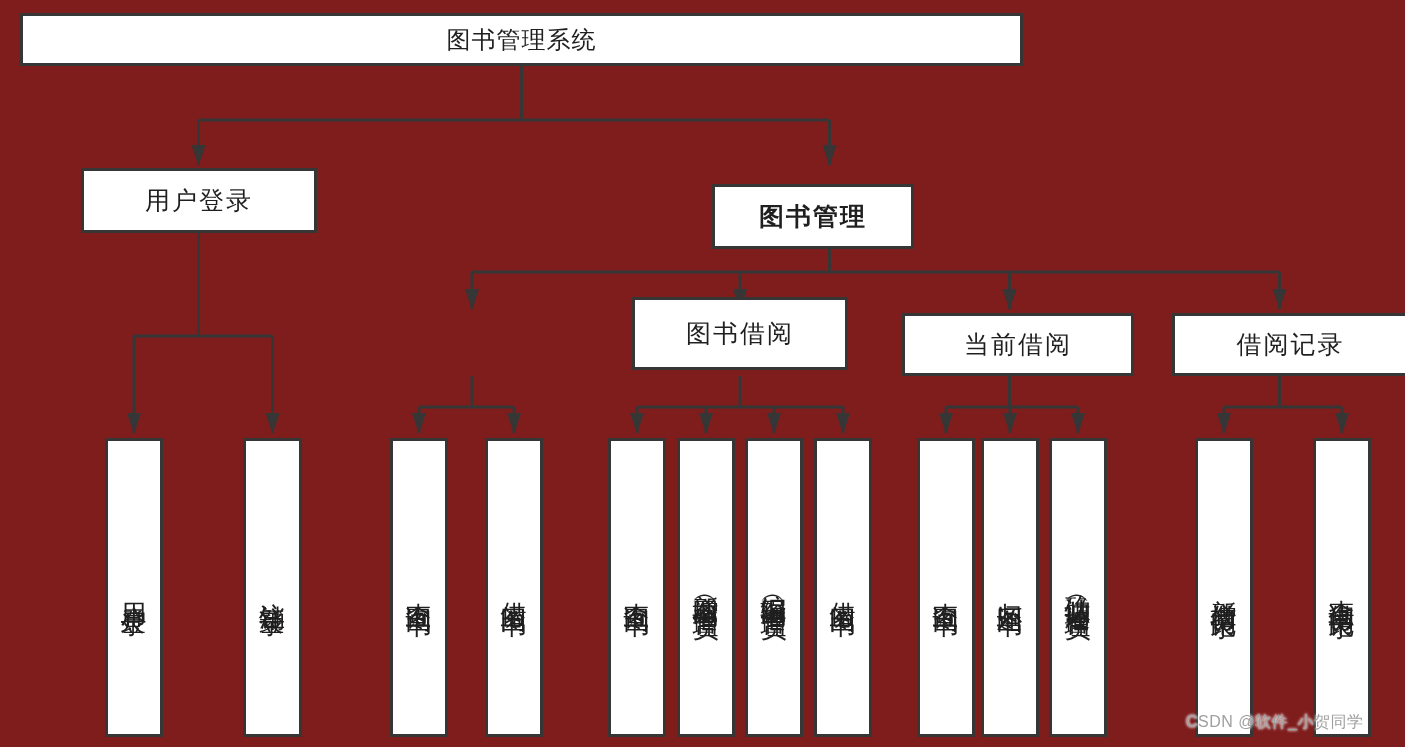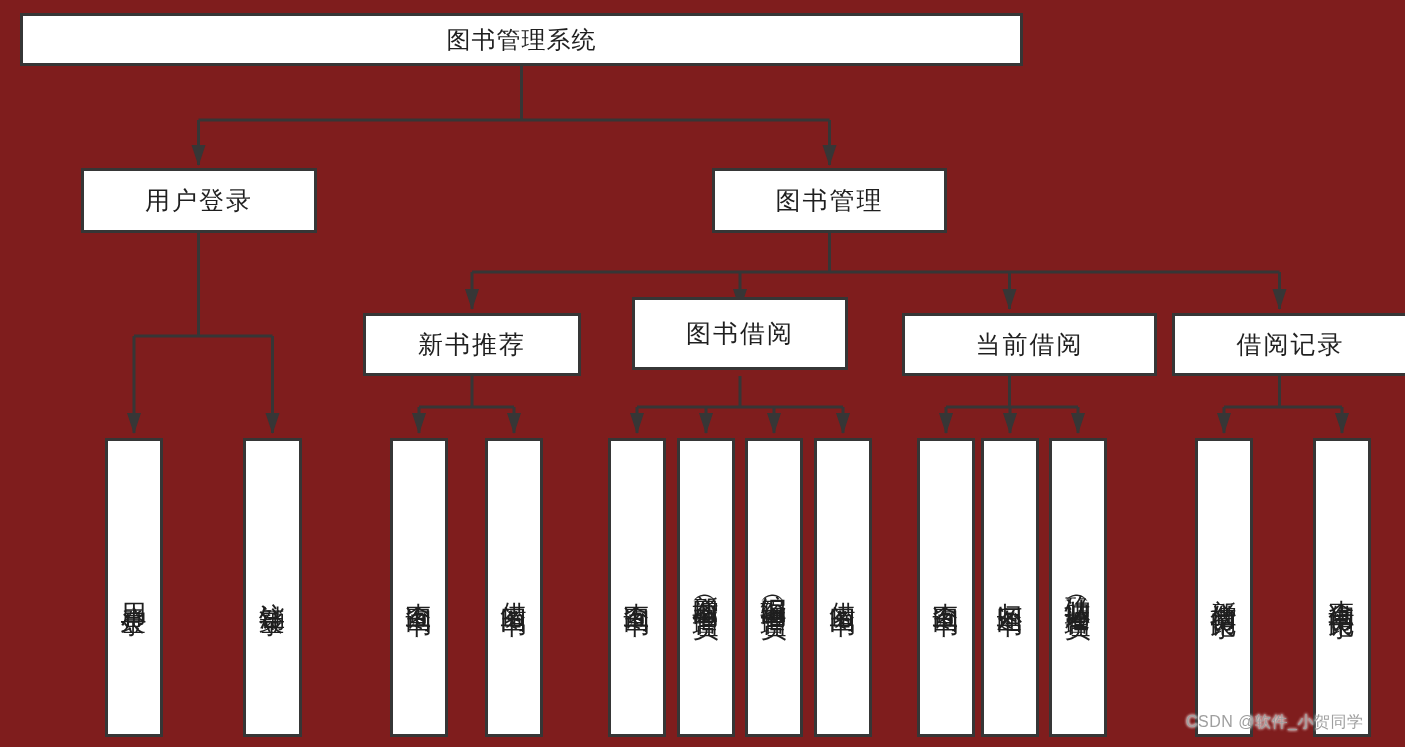--- a/index.html
+++ b/index.html
@@ -78,31 +78,28 @@
     </g>
   </svg>
 
   <div class="box hbox root" style="left:20px; top:13px; width:1003px; height:53px;">
     <span>图书管理系统</span>
   </div>
 
   <div class="box hbox" style="left:81px; top:168px; width:236px; height:65px;">
     <span>用户登录</span>
   </div>
-  <div class="box hbox" style="left:712px; top:168px; width:235px; height:65px;">
+  <div class="box hbox" style="left:712px; top:184px; width:202px; height:65px;font-weight:bold;">
     <span>图书管理</span>
   </div>
 
-  <div class="box hbox" style="left:363px; top:313px; width:218px; height:63px;">
-    <span>新书推荐</span>
-  </div>
   <div class="box hbox" style="left:632px; top:297px; width:216px; height:73px;">
     <span>图书借阅</span>
   </div>
-  <div class="box hbox" style="left:902px; top:313px; width:255px; height:63px;">
+  <div class="box hbox" style="left:902px; top:313px; width:232px; height:63px;">
     <span>当前借阅</span>
   </div>
   <div class="box hbox" style="left:1172px; top:313px; width:237px; height:63px;">
     <span>借阅记录</span>
   </div>
 
   <div class="box vbox" style="left:105px; top:438px; width:58px; height:299px;">
     <span>用户登录</span>
   </div>
   <div class="box vbox" style="left:243px; top:438px; width:59px; height:299px;">

